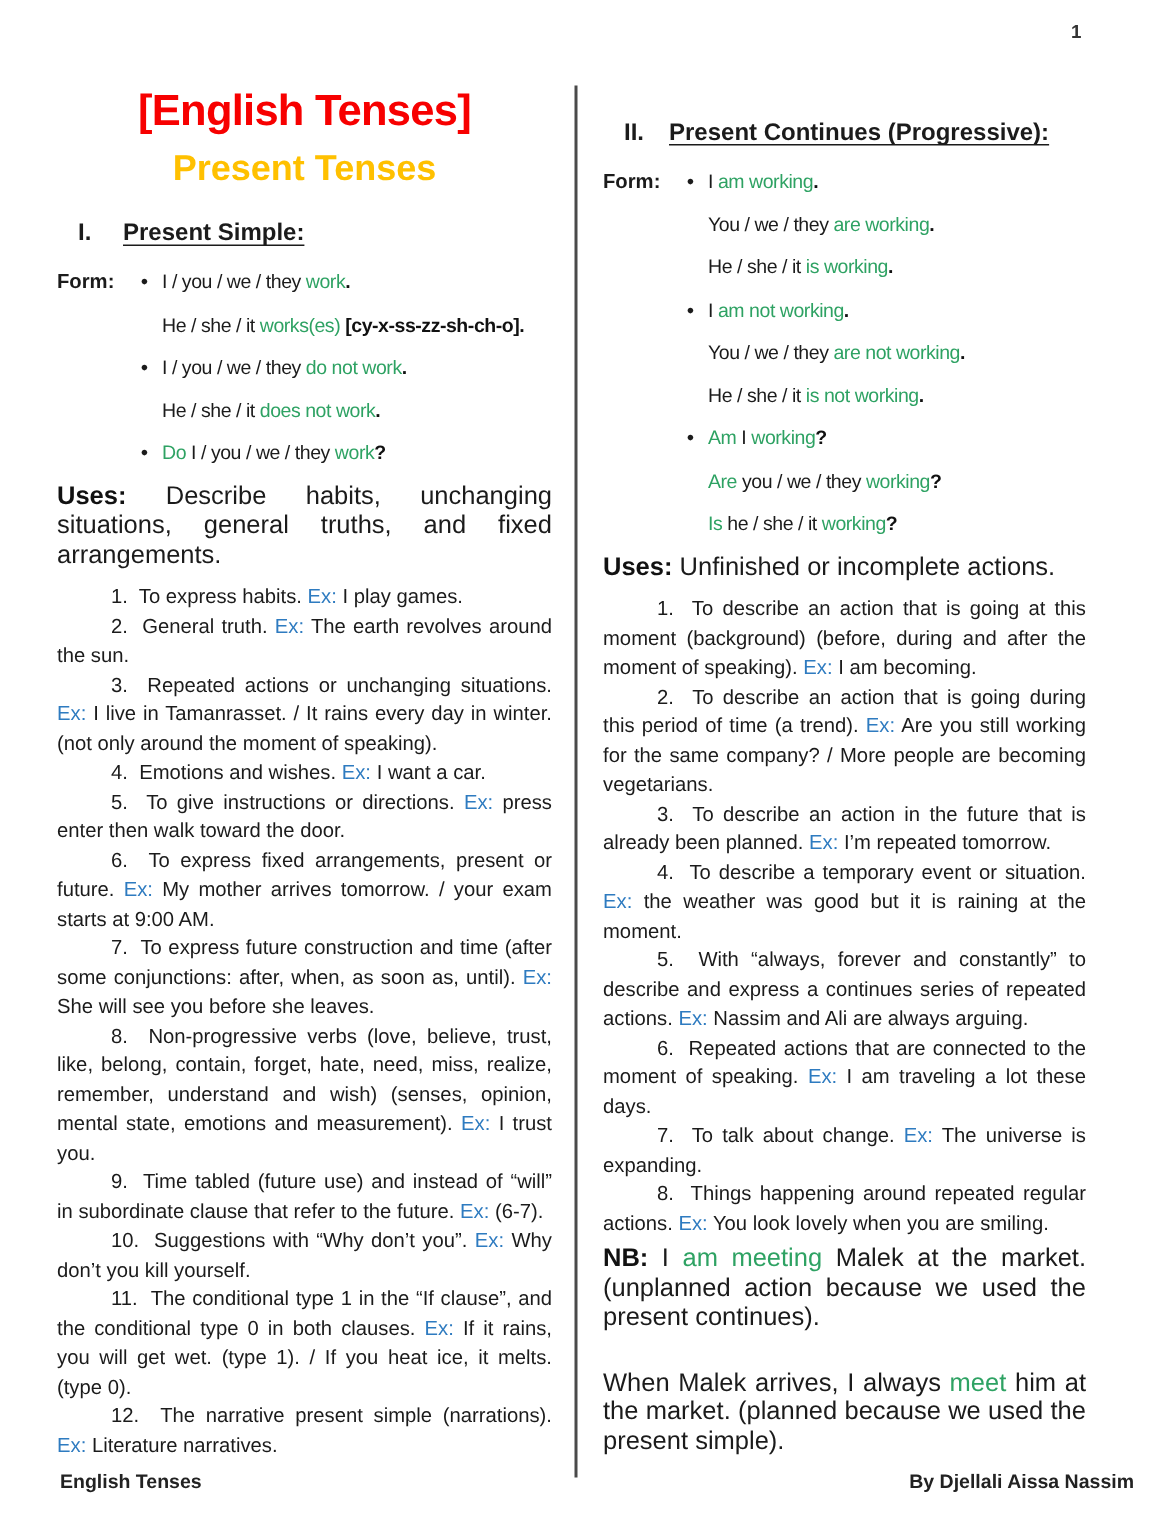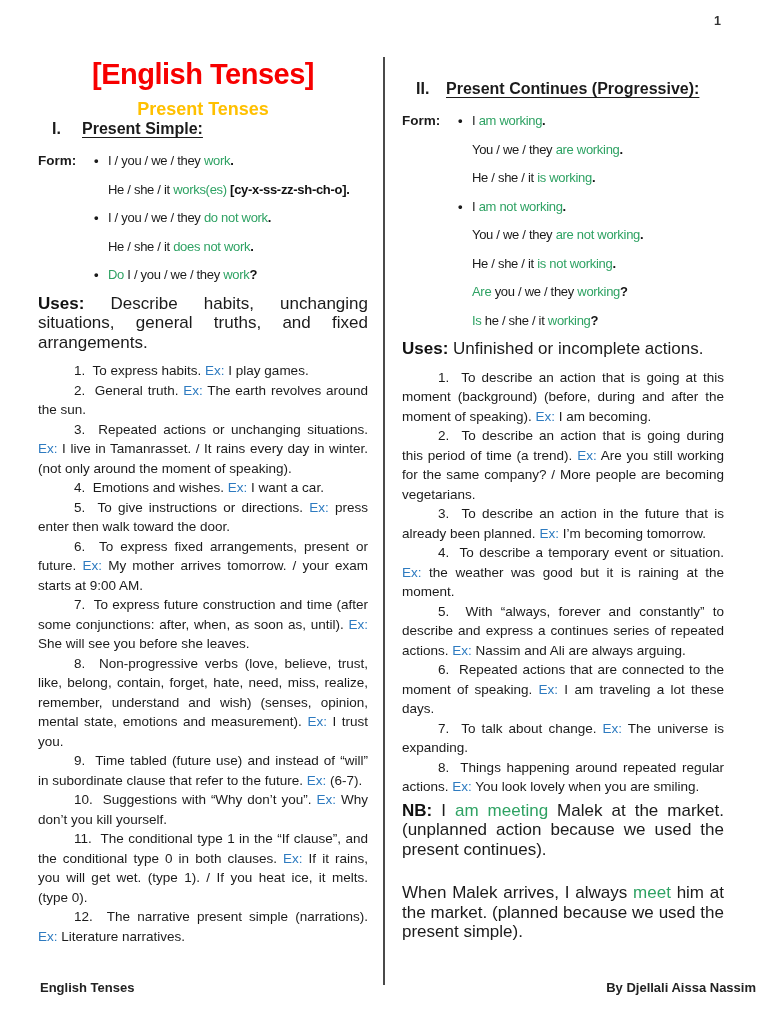--- a/index.html
+++ b/index.html
@@ -26,23 +26,23 @@
   .col-right{left:402px;top:80px;width:322px;}
 
   .doc-title{
     text-align:center;
     font-size:29px;font-weight:bold;
     color:var(--red,#ff0000);
     margin:0 0 8px 0;letter-spacing:-0.5px;
   }
   .doc-subtitle{
     text-align:center;
-    font-size:18px;font-weight:bold;
+    font-size:24px;font-weight:bold;
     color:var(--orange,#ffc000);
-    margin:0 0 0 0;
+    margin:0 0 20px 0;
   }
   .sec-head{
     font-size:16px;font-weight:bold;
     padding-left:14px;margin:0 0 13px 0;
   }
   .sec-head .sec-num{display:inline-block;min-width:30px;}
   .sec-head .sec-title{text-decoration:underline;text-underline-offset:3px;}
 
   .form-block{position:relative;padding-left:56px;margin:0 0 4px 0;}
   .form-label{
@@ -182,39 +182,42 @@
   </div>
 
   <div class="form-line">
     <span class="bullet hide"></span><span><span>You / we / they </span><span class="s-g">are not working</span><span class="s-bd">.</span></span>
   </div>
 
   <div class="form-line">
     <span class="bullet hide"></span><span><span>He / she / it </span><span class="s-g">is not working</span><span class="s-bd">.</span></span>
   </div>
 
+  <div class="form-line">
+    <span class="bullet"></span><span><span class="s-g">Am</span><span> I </span><span class="s-g">working</span><span class="s-bd">?</span></span>
+  </div>
 
   <div class="form-line">
     <span class="bullet hide"></span><span><span class="s-g">Are</span><span> you / we / they </span><span class="s-g">working</span><span class="s-bd">?</span></span>
   </div>
 
   <div class="form-line">
     <span class="bullet hide"></span><span><span class="s-g">Is</span><span> he / she / it </span><span class="s-g">working</span><span class="s-bd">?</span></span>
   </div>
 </div>
     </div>
 
     <p class="para"><span class="s-bd">Uses:</span><span> Unfinished or incomplete actions.</span></p>
 
     <div class="items">
   <p class="item"><span>1.&nbsp; To describe an action that is going at this moment (background) (before, during and after the moment of speaking). </span><span class="s-b">Ex:</span><span> I am becoming.</span></p>
 
   <p class="item"><span>2.&nbsp; To describe an action that is going during this period of time (a trend). </span><span class="s-b">Ex:</span><span> Are you still working for the same company? / More people are becoming vegetarians.</span></p>
 
-  <p class="item"><span>3.&nbsp; To describe an action in the future that is already been planned. </span><span class="s-b">Ex:</span><span> I’m becoming tomorrow.</span></p>
+  <p class="item"><span>3.&nbsp; To describe an action in the future that is already been planned. </span><span class="s-b">Ex:</span><span> I’m repeated tomorrow.</span></p>
 
   <p class="item"><span>4.&nbsp; To describe a temporary event or situation. </span><span class="s-b">Ex:</span><span> the weather was good but it is raining at the moment.</span></p>
 
   <p class="item"><span>5.&nbsp; With “always, forever and constantly” to describe and express a continues series of repeated actions. </span><span class="s-b">Ex:</span><span> Nassim and Ali are always arguing.</span></p>
 
   <p class="item"><span>6.&nbsp; Repeated actions that are connected to the moment of speaking. </span><span class="s-b">Ex:</span><span> I am traveling a lot these days.</span></p>
 
   <p class="item"><span>7.&nbsp; To talk about change. </span><span class="s-b">Ex:</span><span> The universe is expanding.</span></p>
 
   <p class="item"><span>8.&nbsp; Things happening around repeated regular actions. </span><span class="s-b">Ex:</span><span> You look lovely when you are smiling.</span></p>

